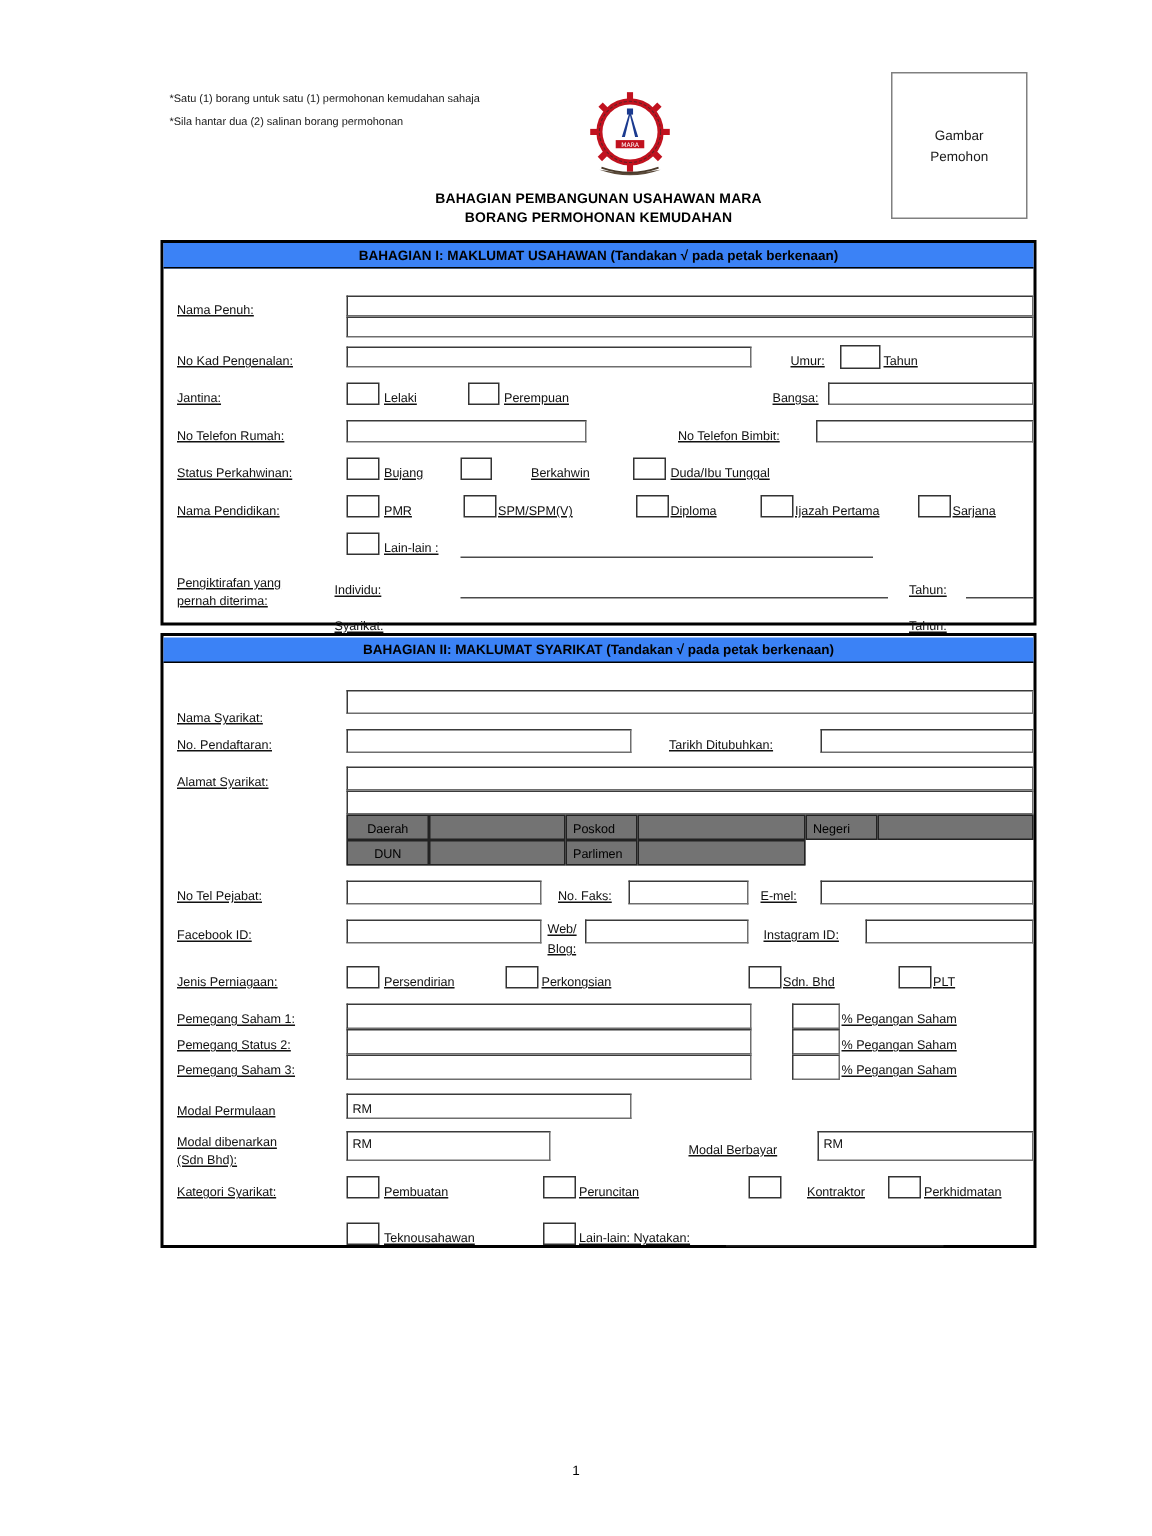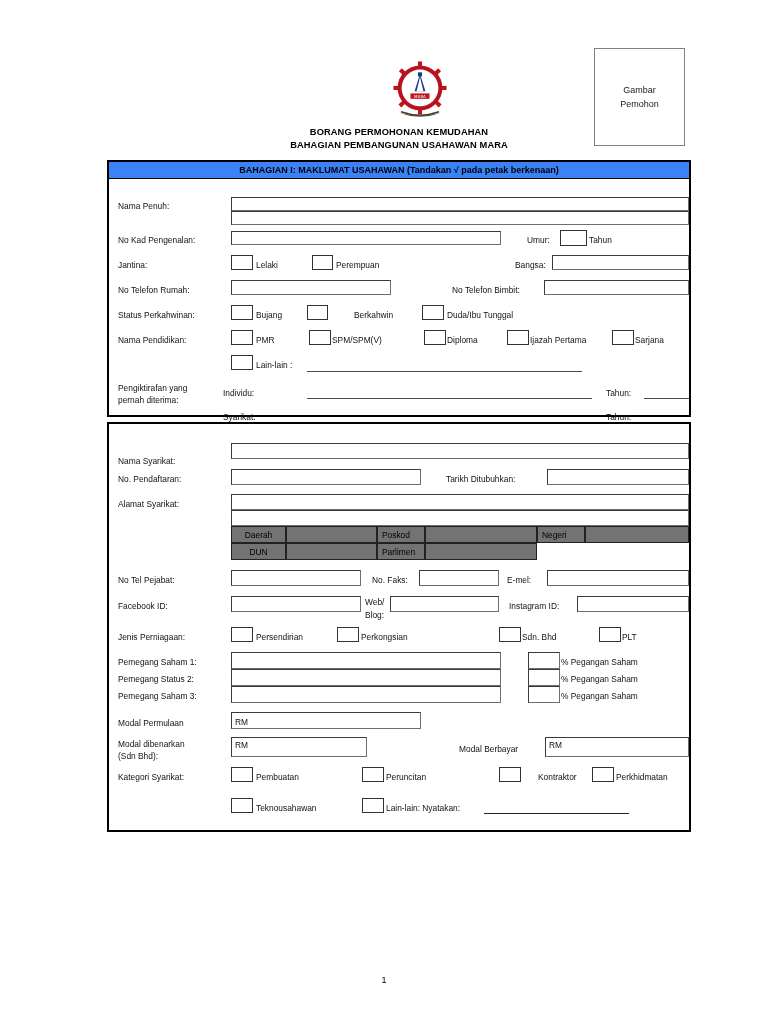--- a/index.html
+++ b/index.html
@@ -32,21 +32,21 @@
   #sec1{top:160px;height:257px;}
   #sec2{top:422px;height:410px;}
   .band{
     background:#3b82f6;border-bottom:1.5px solid #000;
     height:16px;line-height:16px;text-align:center;
     font-size:9px;font-weight:bold;color:#000;
   }
   .body{position:relative;height:calc(100% - 17px);}
 
   
-  .lbl{position:absolute;font-size:8.4px;color:#111;line-height:11px;white-space:nowrap;}
+  .lbl{position:absolute;font-size:8.4px;color:#111;line-height:11px;white-space:nowrap;text-decoration:underline;}
   .box{
     position:absolute;box-sizing:border-box;
     border:1px solid #6e6e6e;border-top-color:#3a3a3a;border-left-color:#3a3a3a;
     background:#fff;
   }
   .cb{position:absolute;box-sizing:border-box;border:1px solid #333;background:#fff;width:22px;height:15px;}
   .uline{position:absolute;border-bottom:1px solid #4a4a4a;height:0;}
   .rm{position:absolute;font-size:8.4px;color:#111;line-height:11px;}
 
   
@@ -55,20 +55,24 @@
   .cell span{position:absolute;left:4px;top:2px;font-size:8.4px;line-height:12px;white-space:nowrap;}
   .cell.ctr span{left:0;width:100%;text-align:center;}
 
   .pageno{position:absolute;left:0;top:975px;width:768px;text-align:center;font-size:9px;}
 </style>
 </head>
 <body>
 
 <div class="page">
 
+  <div class="notes">
+    <div>*Satu (1) borang untuk satu (1) permohonan kemudahan sahaja</div>
+    <div>*Sila hantar dua (2) salinan borang permohonan</div>
+  </div>
 
   <div class="logo-wrap">
     <svg viewBox="0 0 100 100" width="70" height="68" aria-hidden="true">
       <g>
 
         <g fill="#c1121f">
           <circle cx="50" cy="47" r="33" fill="#c1121f"></circle>
         </g>
         <circle cx="50" cy="47" r="27" fill="#ffffff"></circle>
 
@@ -97,22 +101,22 @@
       </g>
     </svg>
   </div>
 
   <div class="photo-box">
     <div>Gambar</div>
     <div>Pemohon</div>
   </div>
 
   <div class="form-title">
+    <div>BAHAGIAN PEMBANGUNAN USAHAWAN MARA</div>
     <div>BORANG PERMOHONAN KEMUDAHAN</div>
-    <div>BAHAGIAN PEMBANGUNAN USAHAWAN MARA</div>
   </div>
 
   <div class="section" id="sec1">
     <div class="band">BAHAGIAN I: MAKLUMAT USAHAWAN (Tandakan √ pada petak berkenaan)</div>
     <div class="body">
 
       <div class="lbl" style="left:9px;top:22px;">Nama Penuh:</div>
       <div class="box" style="left:122px;top:18px;width:458px;height:14px;"></div>
       <div class="box" style="left:122px;top:32px;width:458px;height:14px;"></div>
 
@@ -168,20 +172,21 @@
       <div class="uline" style="left:535px;top:219px;width:45px;"></div>
 
       <div class="lbl" style="left:114px;top:233px;">Syarikat:</div>
       <div class="uline" style="left:198px;top:243px;width:285px;"></div>
       <div class="lbl" style="left:497px;top:233px;">Tahun:</div>
       <div class="uline" style="left:535px;top:243px;width:45px;"></div>
     </div>
   </div>
 
   <div class="section" id="sec2">
+    <div class="band" style="position:relative;top:1px;">BAHAGIAN II: MAKLUMAT SYARIKAT (Tandakan √ pada petak berkenaan)</div>
     <div class="body">
 
       <div class="lbl" style="left:9px;top:32px;">Nama Syarikat:</div>
       <div class="box" style="left:122px;top:19px;width:458px;height:16px;"></div>
 
       <div class="lbl" style="left:9px;top:50px;">No. Pendaftaran:</div>
       <div class="box" style="left:122px;top:45px;width:190px;height:16px;"></div>
       <div class="lbl" style="left:337px;top:50px;">Tarikh Ditubuhkan:</div>
       <div class="box" style="left:438px;top:45px;width:142px;height:16px;"></div>
 

